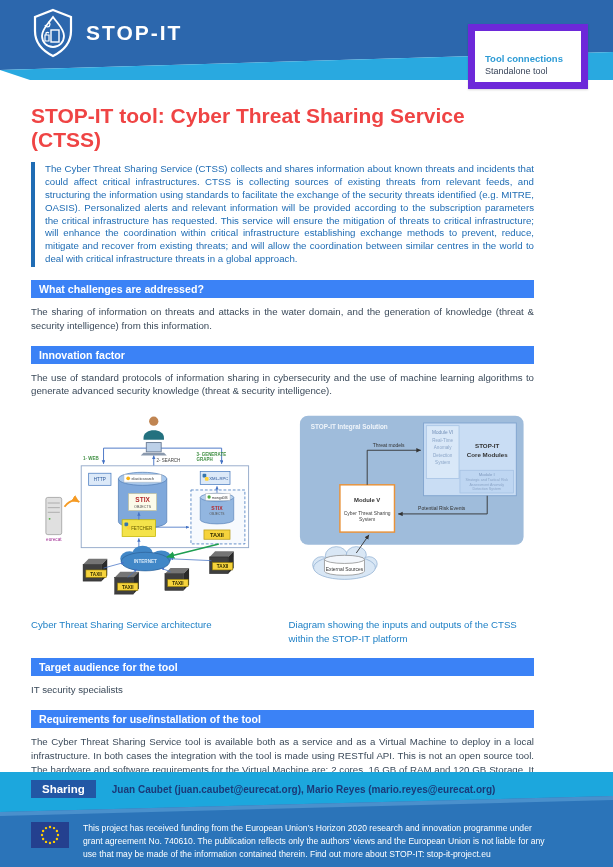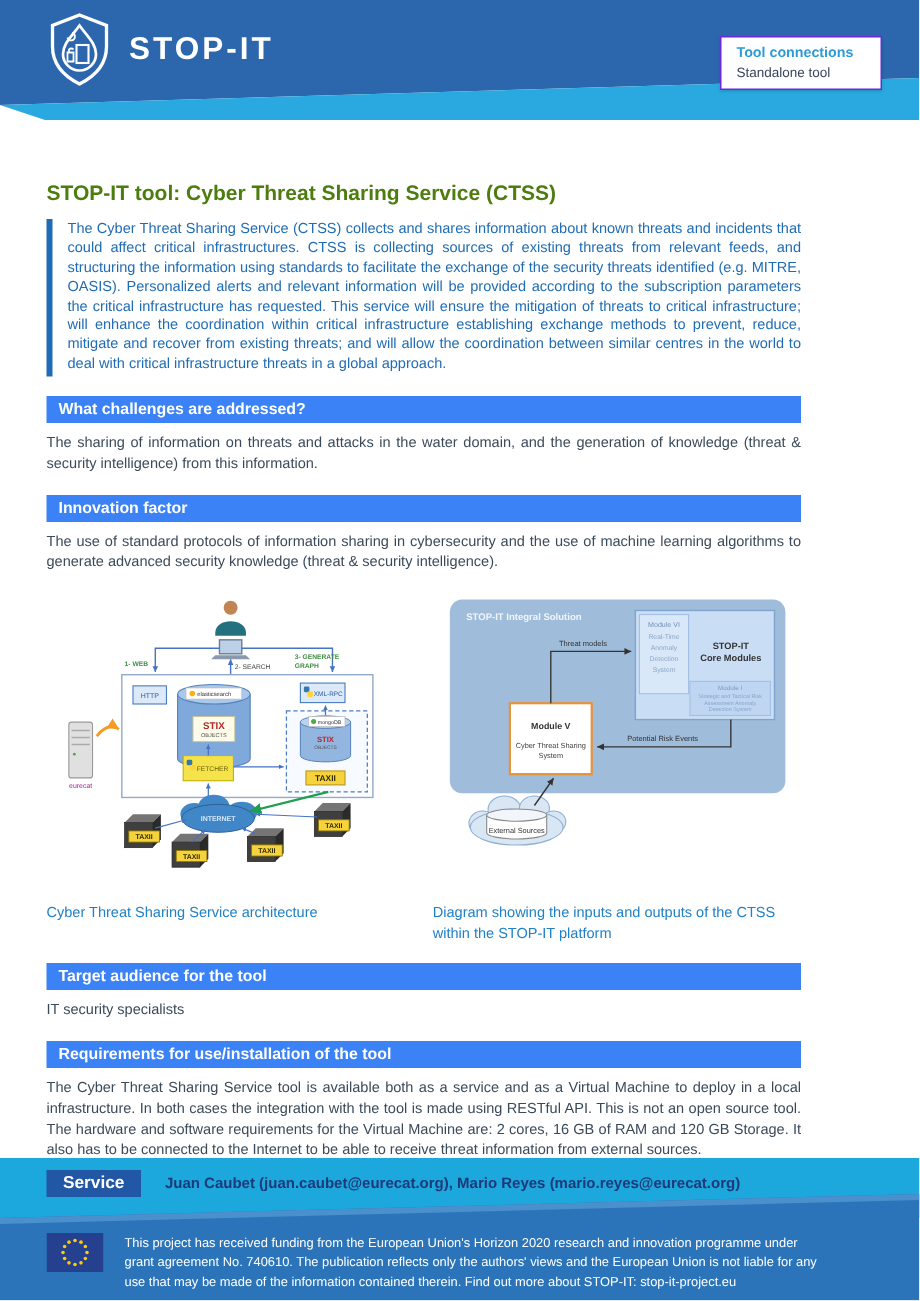--- a/index.html
+++ b/index.html
@@ -4,28 +4,28 @@
 <style>
   html,body{margin:0;padding:0;}
   body{width:613px;height:867px;background:#ffffff;font-family:"Liberation Sans",sans-serif;overflow:hidden;}
   .page{position:relative;width:565px;height:867px;background:#fff;}
 
   
   .header{position:relative;width:613px;height:80px;}
   .header svg{display:block;}
   .logo-wrap{position:absolute;top:8px;left:30px;display:flex;align-items:center;gap:10px;}
   .brand{color:#fff;font-size:21px;font-weight:bold;letter-spacing:2px;}
-  .badge{position:absolute;top:24px;right:25px;background:#fff;border:1px solid #6d28d9;
-         box-shadow:0 1px 2px rgba(0,0,0,.15);padding:5px 10px 6px;width:86px;}
+  .badge{position:absolute;top:24px;right:25px;background:#fff;border:7px solid #6d28d9;
+         box-shadow:0 1px 2px rgba(0,0,0,.15);padding:22px 10px 6px;width:86px;}
   .badge .t1{color:#2d9bd5;font-weight:bold;font-size:9.5px;margin-bottom:2px;}
   .badge .t2{color:#39455a;font-size:9px;}
 
   
   .content{padding:12px 31px 0;}
-  .title{color:#4d7c0f;font-size:14px;font-weight:bold;margin:28px 0 10px;}
+  .title{color:#ef4444;font-size:21px;font-weight:bold;margin:12px 0 10px;}
   .intro{border-left:4px solid #1f6cb4;padding:1px 0 1px 10px;color:#1f6cb4;
          font-size:9.7px;line-height:1.33;text-align:justify;}
   .bar{background:#3b82f6;color:#fff;font-weight:bold;font-size:10.6px;
        padding:3px 8px;margin-top:13px;}
   .body-text{color:#3b4a5a;font-size:9.7px;line-height:1.42;margin-top:7px;text-align:justify;}
   .figures{display:flex;gap:12px;margin-top:6px;align-items:flex-start;}
   .fig{width:266px;}
   .captions{display:flex;gap:12px;margin-top:16px;}
   .caption{width:266px;color:#2081c6;font-size:9.7px;line-height:1.4;}
   svg{font-family:"Liberation Sans",sans-serif;}
@@ -274,21 +274,21 @@
     <div class="body-text">IT security specialists</div>
 
     <div class="bar">Requirements for use/installation of the tool</div>
     <div class="body-text">The Cyber Threat Sharing Service tool is available both as a service and as a Virtual Machine to deploy in a local infrastructure. In both cases the integration with the tool is made using RESTful API. This is not an open source tool. The hardware and software requirements for the Virtual Machine are: 2 cores, 16 GB of RAM and 120 GB Storage. It also has to be connected to the Internet to be able to receive threat information from external sources.</div>
 
     <div class="bar">Other requirements/input needed to use the tool</div>
     <div class="body-text">One of the inputs comes from the Strategic and Tactical Risk Assessment and Treatment Framework, where the user can introduce new threat indicators. The main input of this module comes from External Sources, where Private Corporations, National Security Services and Computer Emergency Response Teams (CERT) can feed with potential cyber threat data elements.</div>
   </div>
 
   <div class="contact-band">
-    <span class="contact-label">Service</span>
+    <span class="contact-label">Sharing</span>
     <span class="contact-value">Juan Caubet (juan.caubet@eurecat.org), Mario Reyes (mario.reyes@eurecat.org)</span>
   </div>
 
   <svg class="footer-shape" width="613" height="72">
     <polygon points="0,17 613,1 613,72 0,72" fill="#2b74b9"></polygon>
     <polygon points="0,17 613,1 613,5 0,21" fill="#4a90cc"></polygon>
   </svg>
   <div class="footer-content">
     <svg width="38" height="26" viewBox="0 0 38 26">
       <rect x="0" y="0" width="38" height="26" fill="#24408f"></rect>

